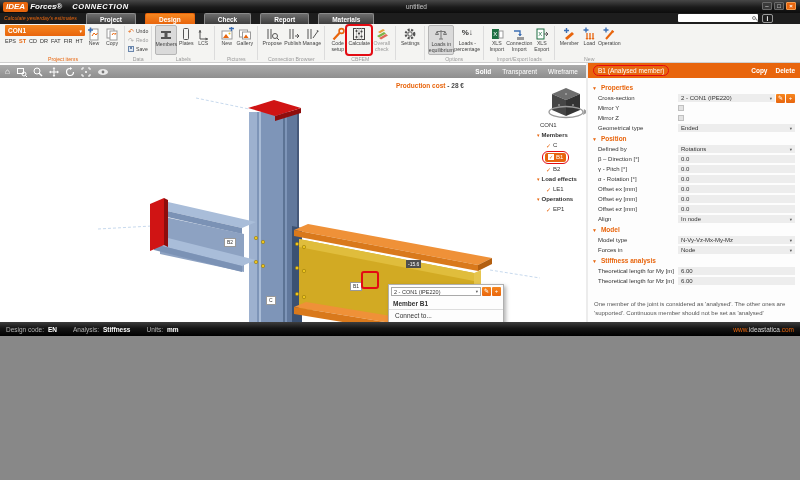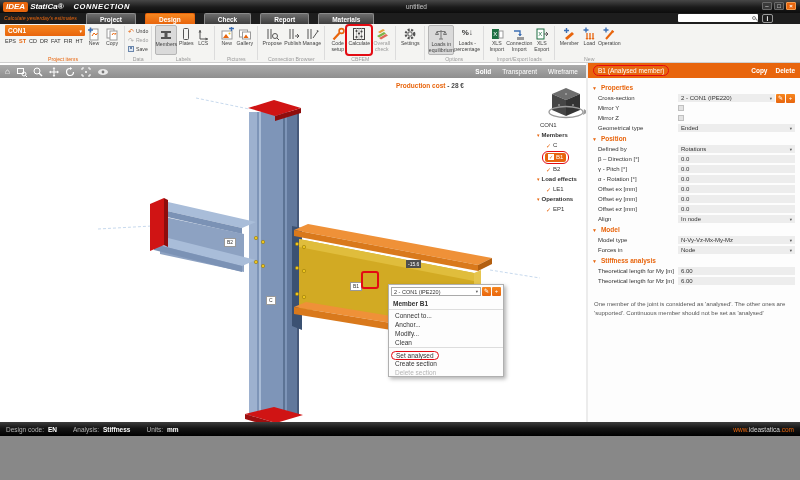--- a/index.html
+++ b/index.html
@@ -1,17 +1,17 @@
 <!DOCTYPE html>
 <html><head>
 <meta charset="utf-8">
 <style>
   * { margin:0; padding:0; box-sizing:border-box; }
   body { font-family:"Liberation Sans","DejaVu Sans",sans-serif; background:#888; }
-  #app { position:relative; width:800px; height:436px; background:#fff; overflow:hidden; }
+  #app { position:relative; width:800px; height:336px; background:#fff; overflow:hidden; }
 
   
   .titlebar { position:absolute; top:0; left:0; right:0; height:13px;
     background:linear-gradient(#474747,#1b1b1b 55%,#0c0c0c); display:flex; align-items:center; }
   .brandbox { background:#e8650d; color:#fff; font-style:italic; font-weight:bold; font-size:8px;
     padding:0 3px; border-radius:2px; margin-left:3px; line-height:10px; }
   .brandsuffix { color:#fff; font-weight:bold; font-style:italic; font-size:8px; margin-left:2px; }
   .product { color:#fff; font-weight:bold; font-style:italic; font-size:7.5px; margin-left:10px; letter-spacing:.6px; }
   .wintitle { position:absolute; left:406px; top:3px; color:#c9c9c9; font-size:6.5px; }
   .winbtns { position:absolute; right:4px; top:2px; display:flex; gap:2px; }
@@ -146,21 +146,21 @@
 
   svg { display:block; }
 </style>
 </head>
 <body>
 
 <div id="app">
 
   <div class="titlebar">
     <span class="brandbox">IDEA</span>
-    <span class="brandsuffix">StatiCa®</span>
+    <span class="brandsuffix">Forces®</span>
     <span class="product">CONNECTION</span>
     <span class="wintitle">untitled</span>
     <div class="winbtns">
       <div class="winbtn">–</div>
       <div class="winbtn">□</div>
       <div class="winbtn close">×</div>
     </div>
   </div>
 
   <div class="tabrow"></div>

